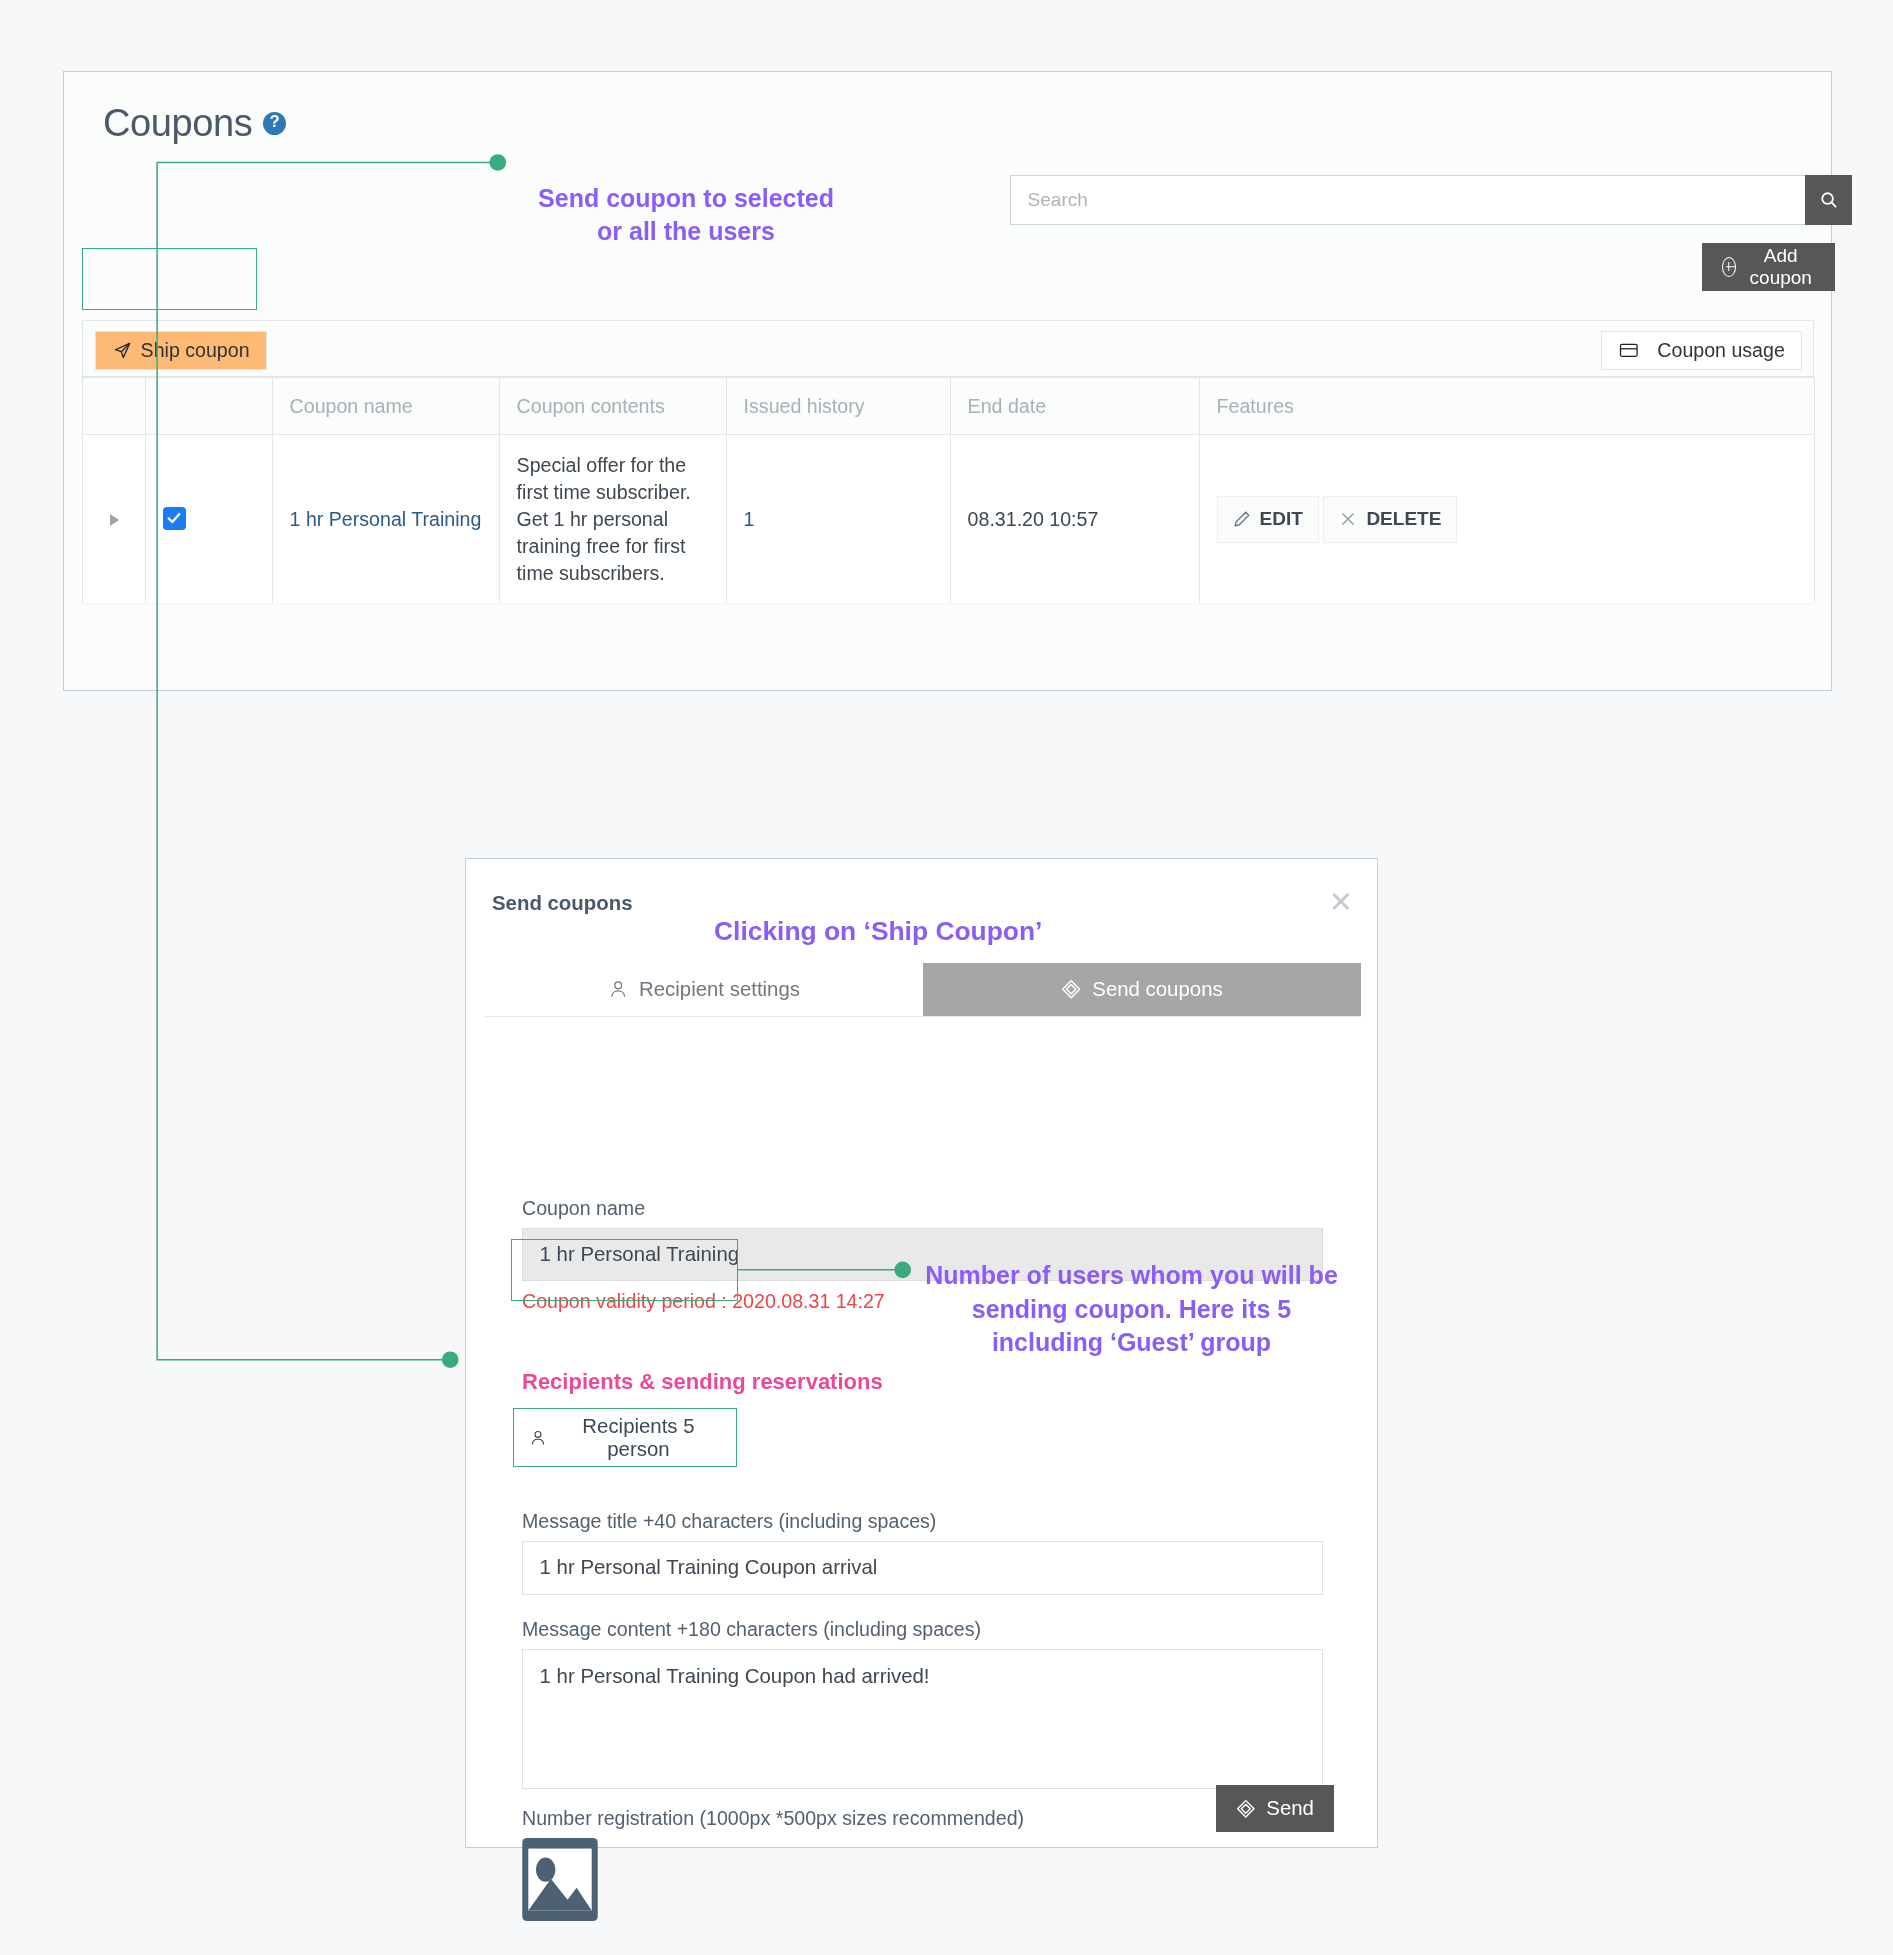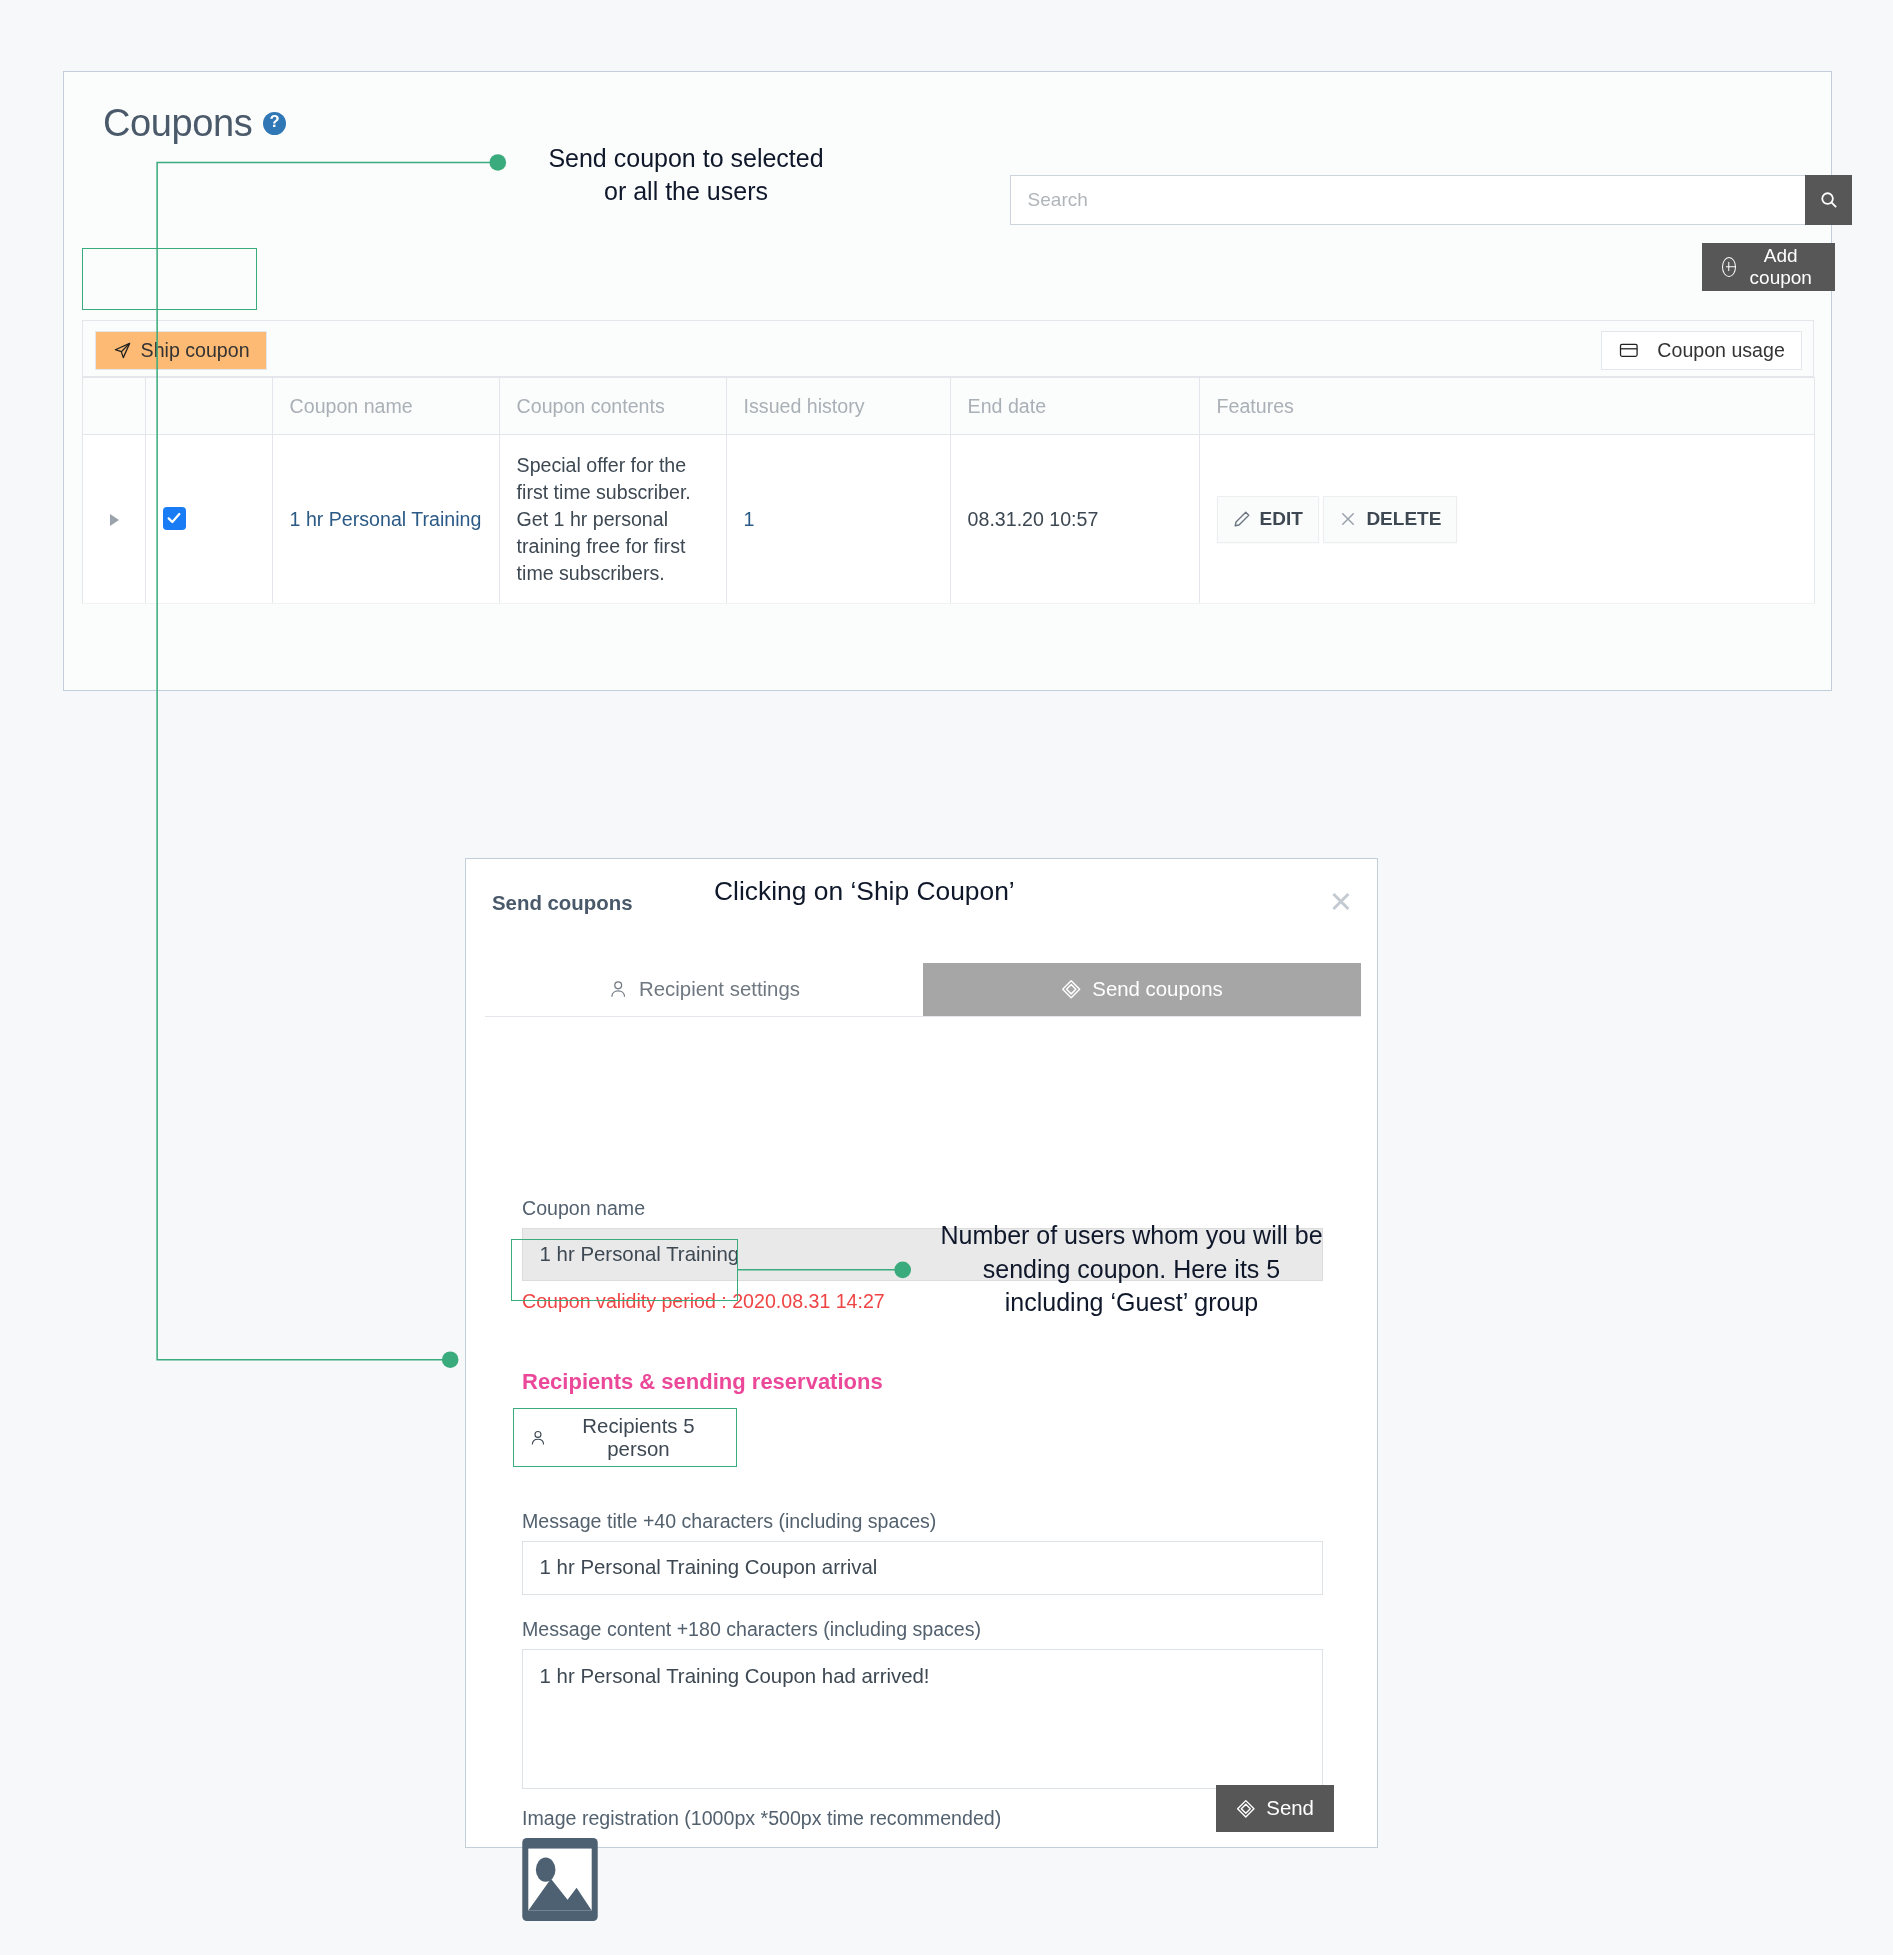--- a/index.html
+++ b/index.html
@@ -170,23 +170,24 @@
   .btn-pill svg { width: 18px; height: 18px; }
 
   
   .anno-svg {
     position: absolute; left:0; top:0;
     width: 1893px; height: 1955px;
     pointer-events: none;
   }
   .anno-text {
     position: absolute;
-    color: #0f172a;
-    font-weight: normal;
-    font-family: "Liberation Sans", sans-serif;
+    color: #8b5cf6;
+    font-weight: bold;
+    font-family: "Liberation Sans", sans-serif;
+    margin-top: 40px;
   }
   .anno-1 {
     left: 520px; top: 142px; width: 332px;
     font-size: 25px; line-height: 1.32; text-align: center;
   }
   .anno-2 {
     left: 905px; top: 1219px; width: 453px;
     font-size: 25px; line-height: 1.34; text-align: center;
   }
   .anno-3 {
@@ -457,21 +458,21 @@
     <div class="field-label">Message title +40 characters (including spaces)</div>
     <div class="text-input">1 hr Personal Training  Coupon arrival</div>
   </div>
 
   <div class="fld-wrap" style="left:56px; top:759px;">
     <div class="field-label">Message content +180 characters (including spaces)</div>
     <div class="textarea-input">1 hr Personal Training  Coupon had arrived!</div>
   </div>
 
   <div class="fld-wrap" style="left:56px; top:948px;">
-    <div class="field-label">Image registration (1000px *500px time recommended)</div>
+    <div class="field-label">Number registration (1000px *500px sizes recommended)</div>
     <svg class="img-placeholder" viewBox="0 0 100 110">
       <rect x="0" y="0" width="100" height="110" rx="6" fill="#4d6173"></rect>
       <rect x="8" y="14" width="84" height="82" fill="#ffffff"></rect>
       <ellipse cx="31" cy="42" rx="13" ry="16" fill="#4d6173"></ellipse>
       <path d="M8 96 L38 54 L60 82 L72 66 L92 96 Z" fill="#4d6173"></path>
     </svg>
   </div>
 </div>
 
 <button class="send-btn">

